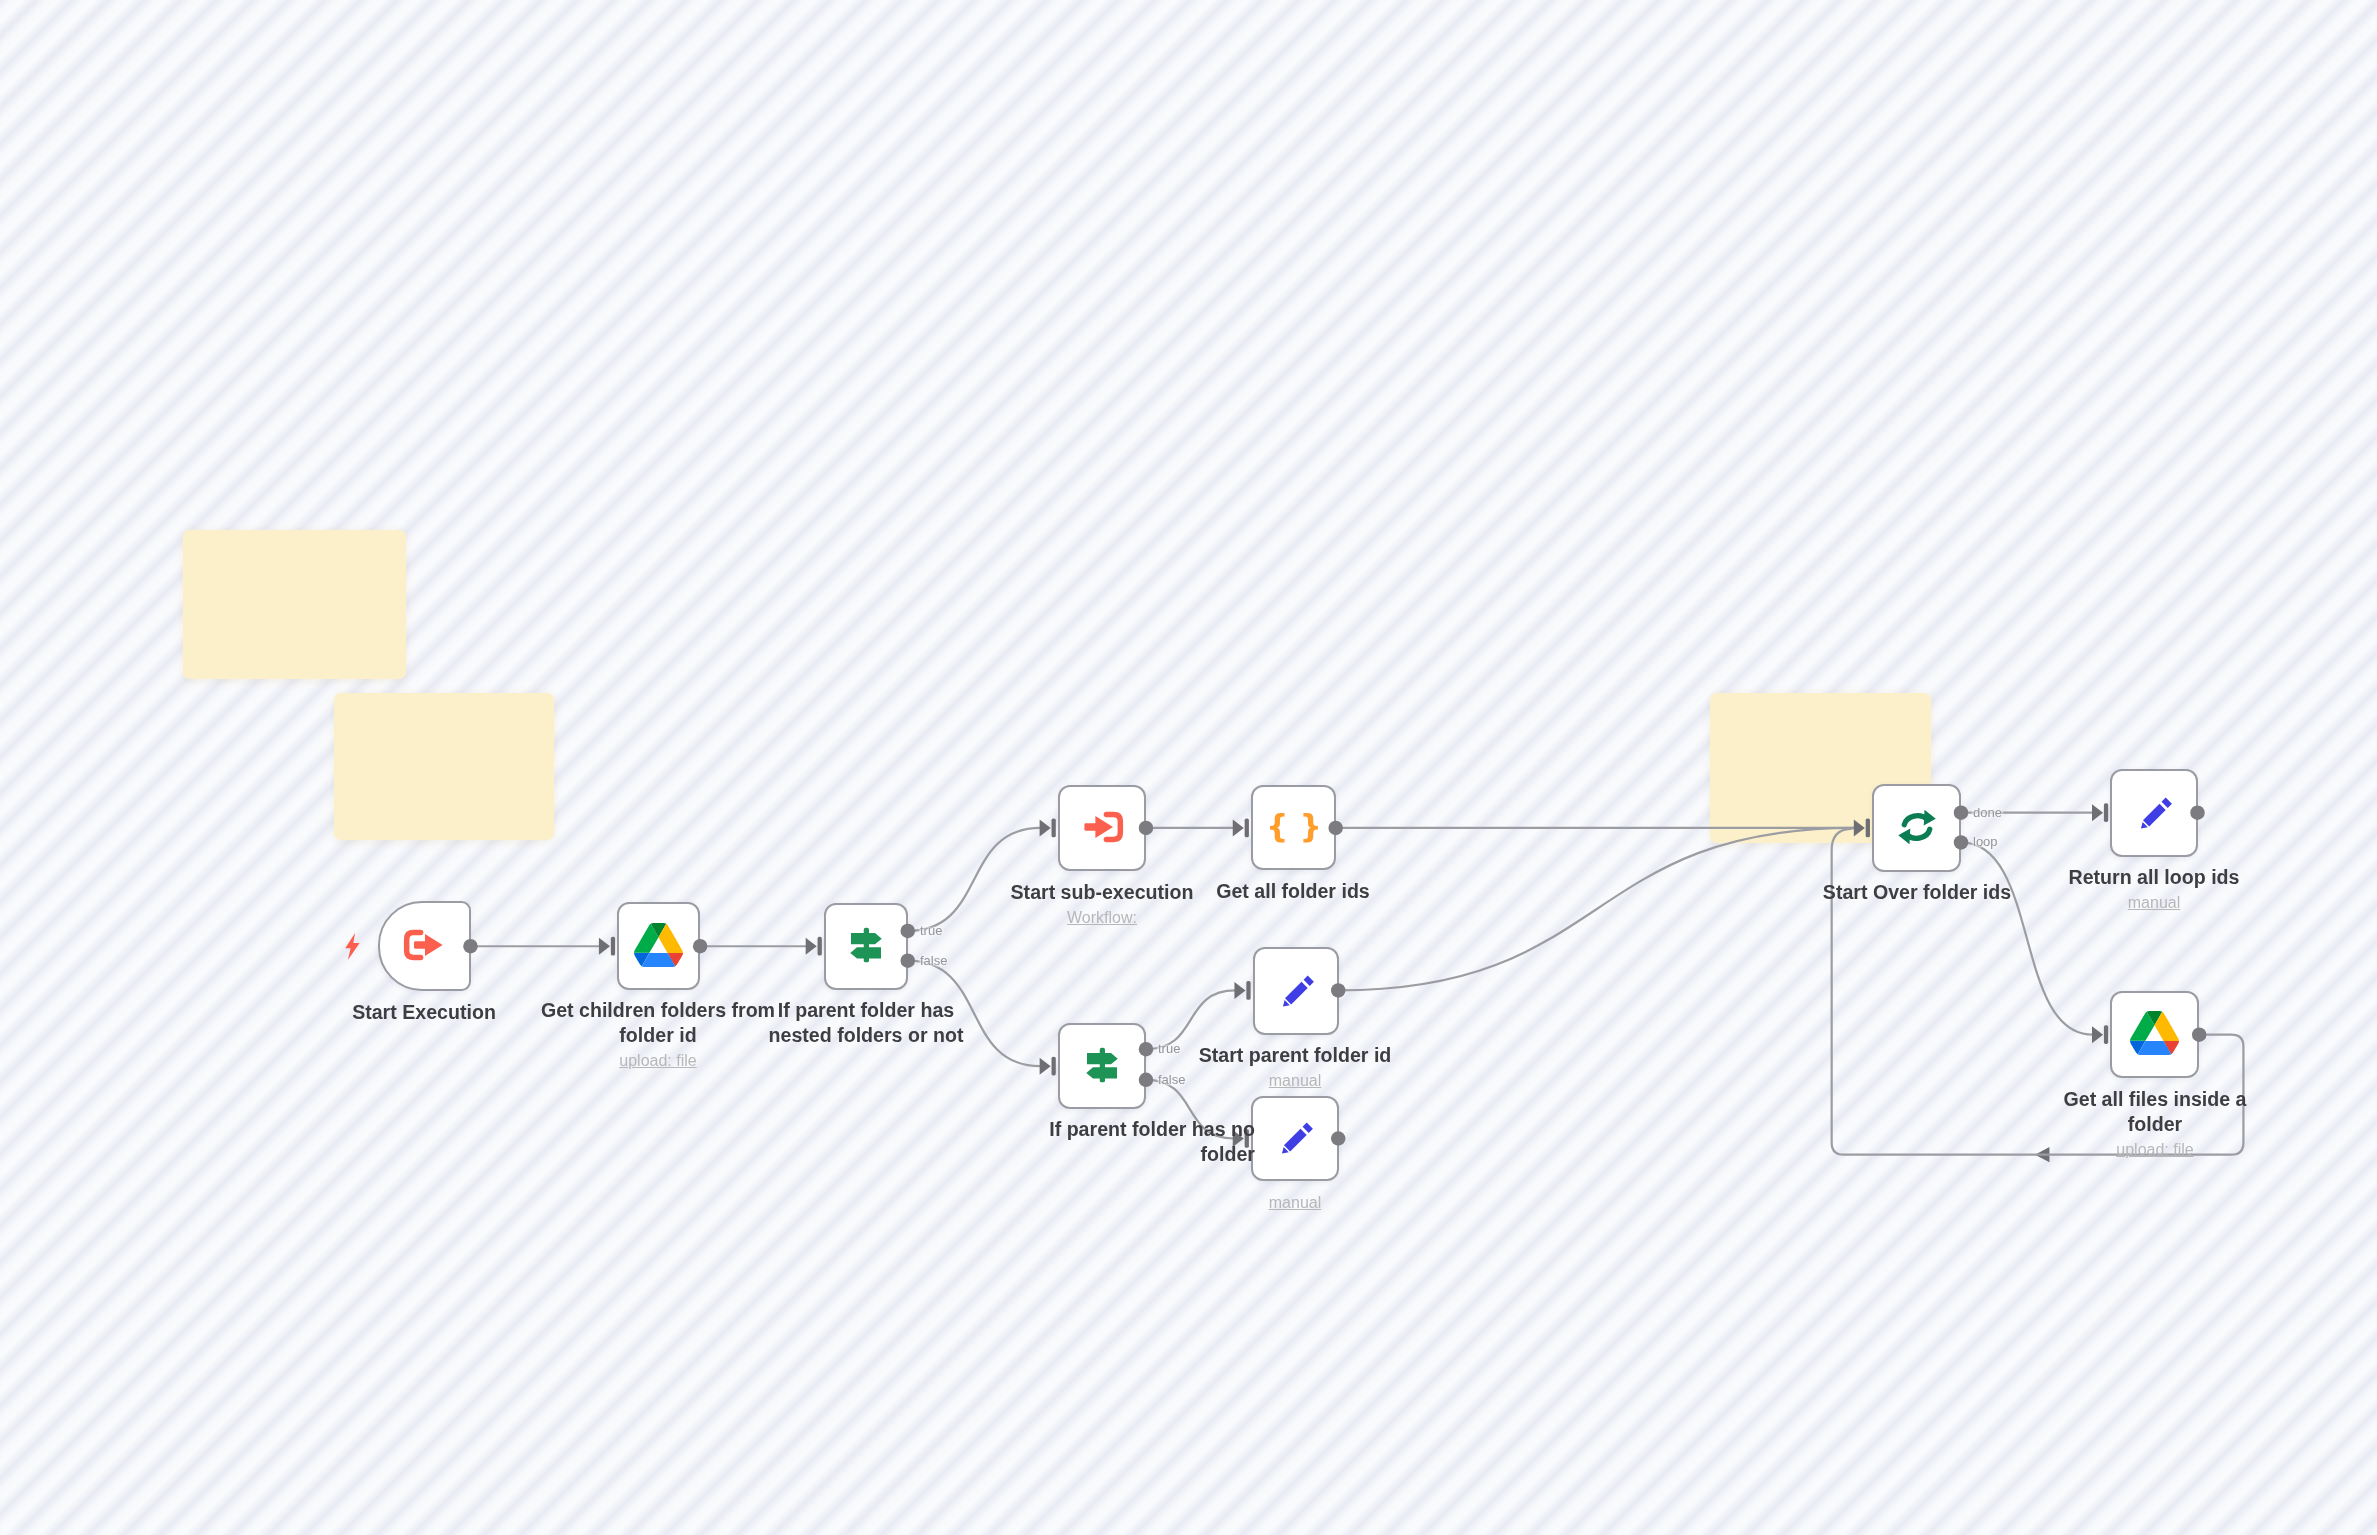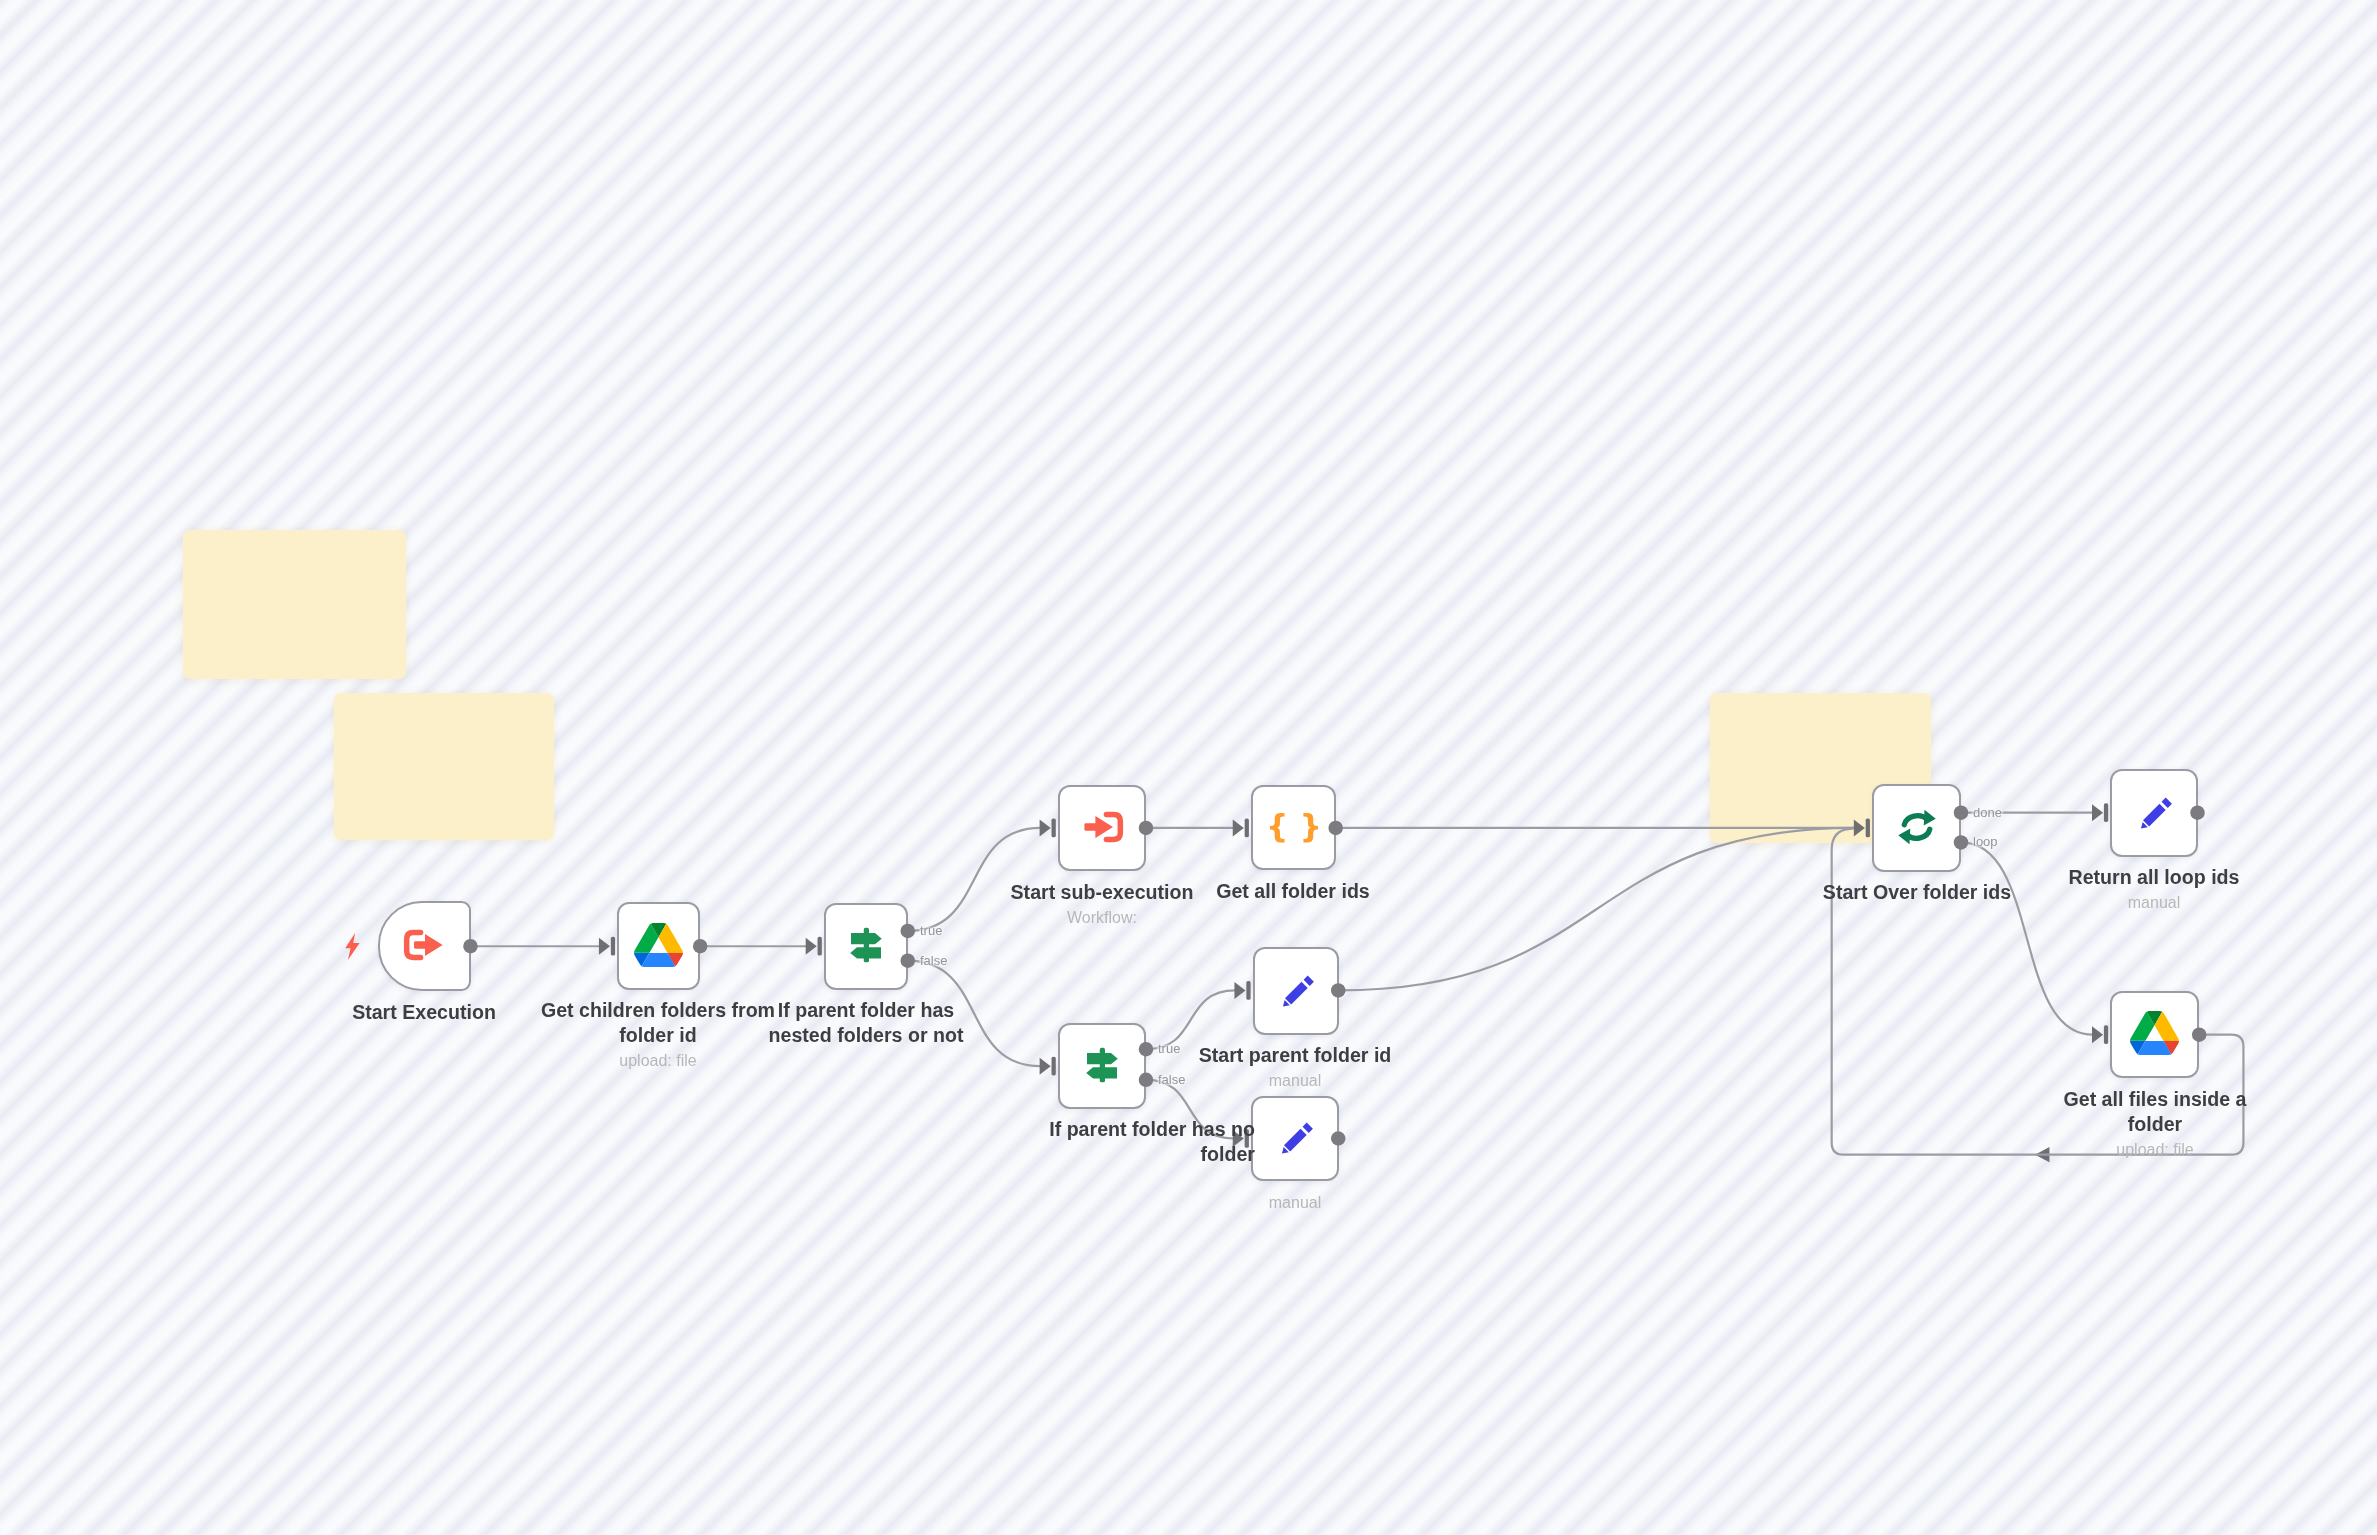--- a/index.html
+++ b/index.html
@@ -35,21 +35,21 @@
     position:absolute;
     width:306px;
     text-align:center;
     pointer-events:none;
   }
   .node-label{
     font-size:19.6px;font-weight:600;color:#3e3e42;
     line-height:1.28;white-space:pre-line;
   }
   .node-sublabel{
-    margin-top:4.3px;font-size:16px;font-weight:400;color:#b7b7ba;
+    margin-top:4.3px;font-size:16px;font-weight:400;color:#b7b7ba;text-decoration:underline;
   }
   .port-label{
     position:absolute;
     transform:translateY(-52%);
     font-size:13px;color:#94949a;
     text-shadow:0 0 2.6px #f6f7fa,0 0 2.6px #f6f7fa,0 0 3.4px #f6f7fa,0 0 3.4px #f6f7fa;
     white-space:nowrap;
   }
   .decor{position:absolute;z-index:3;}
 </style>

